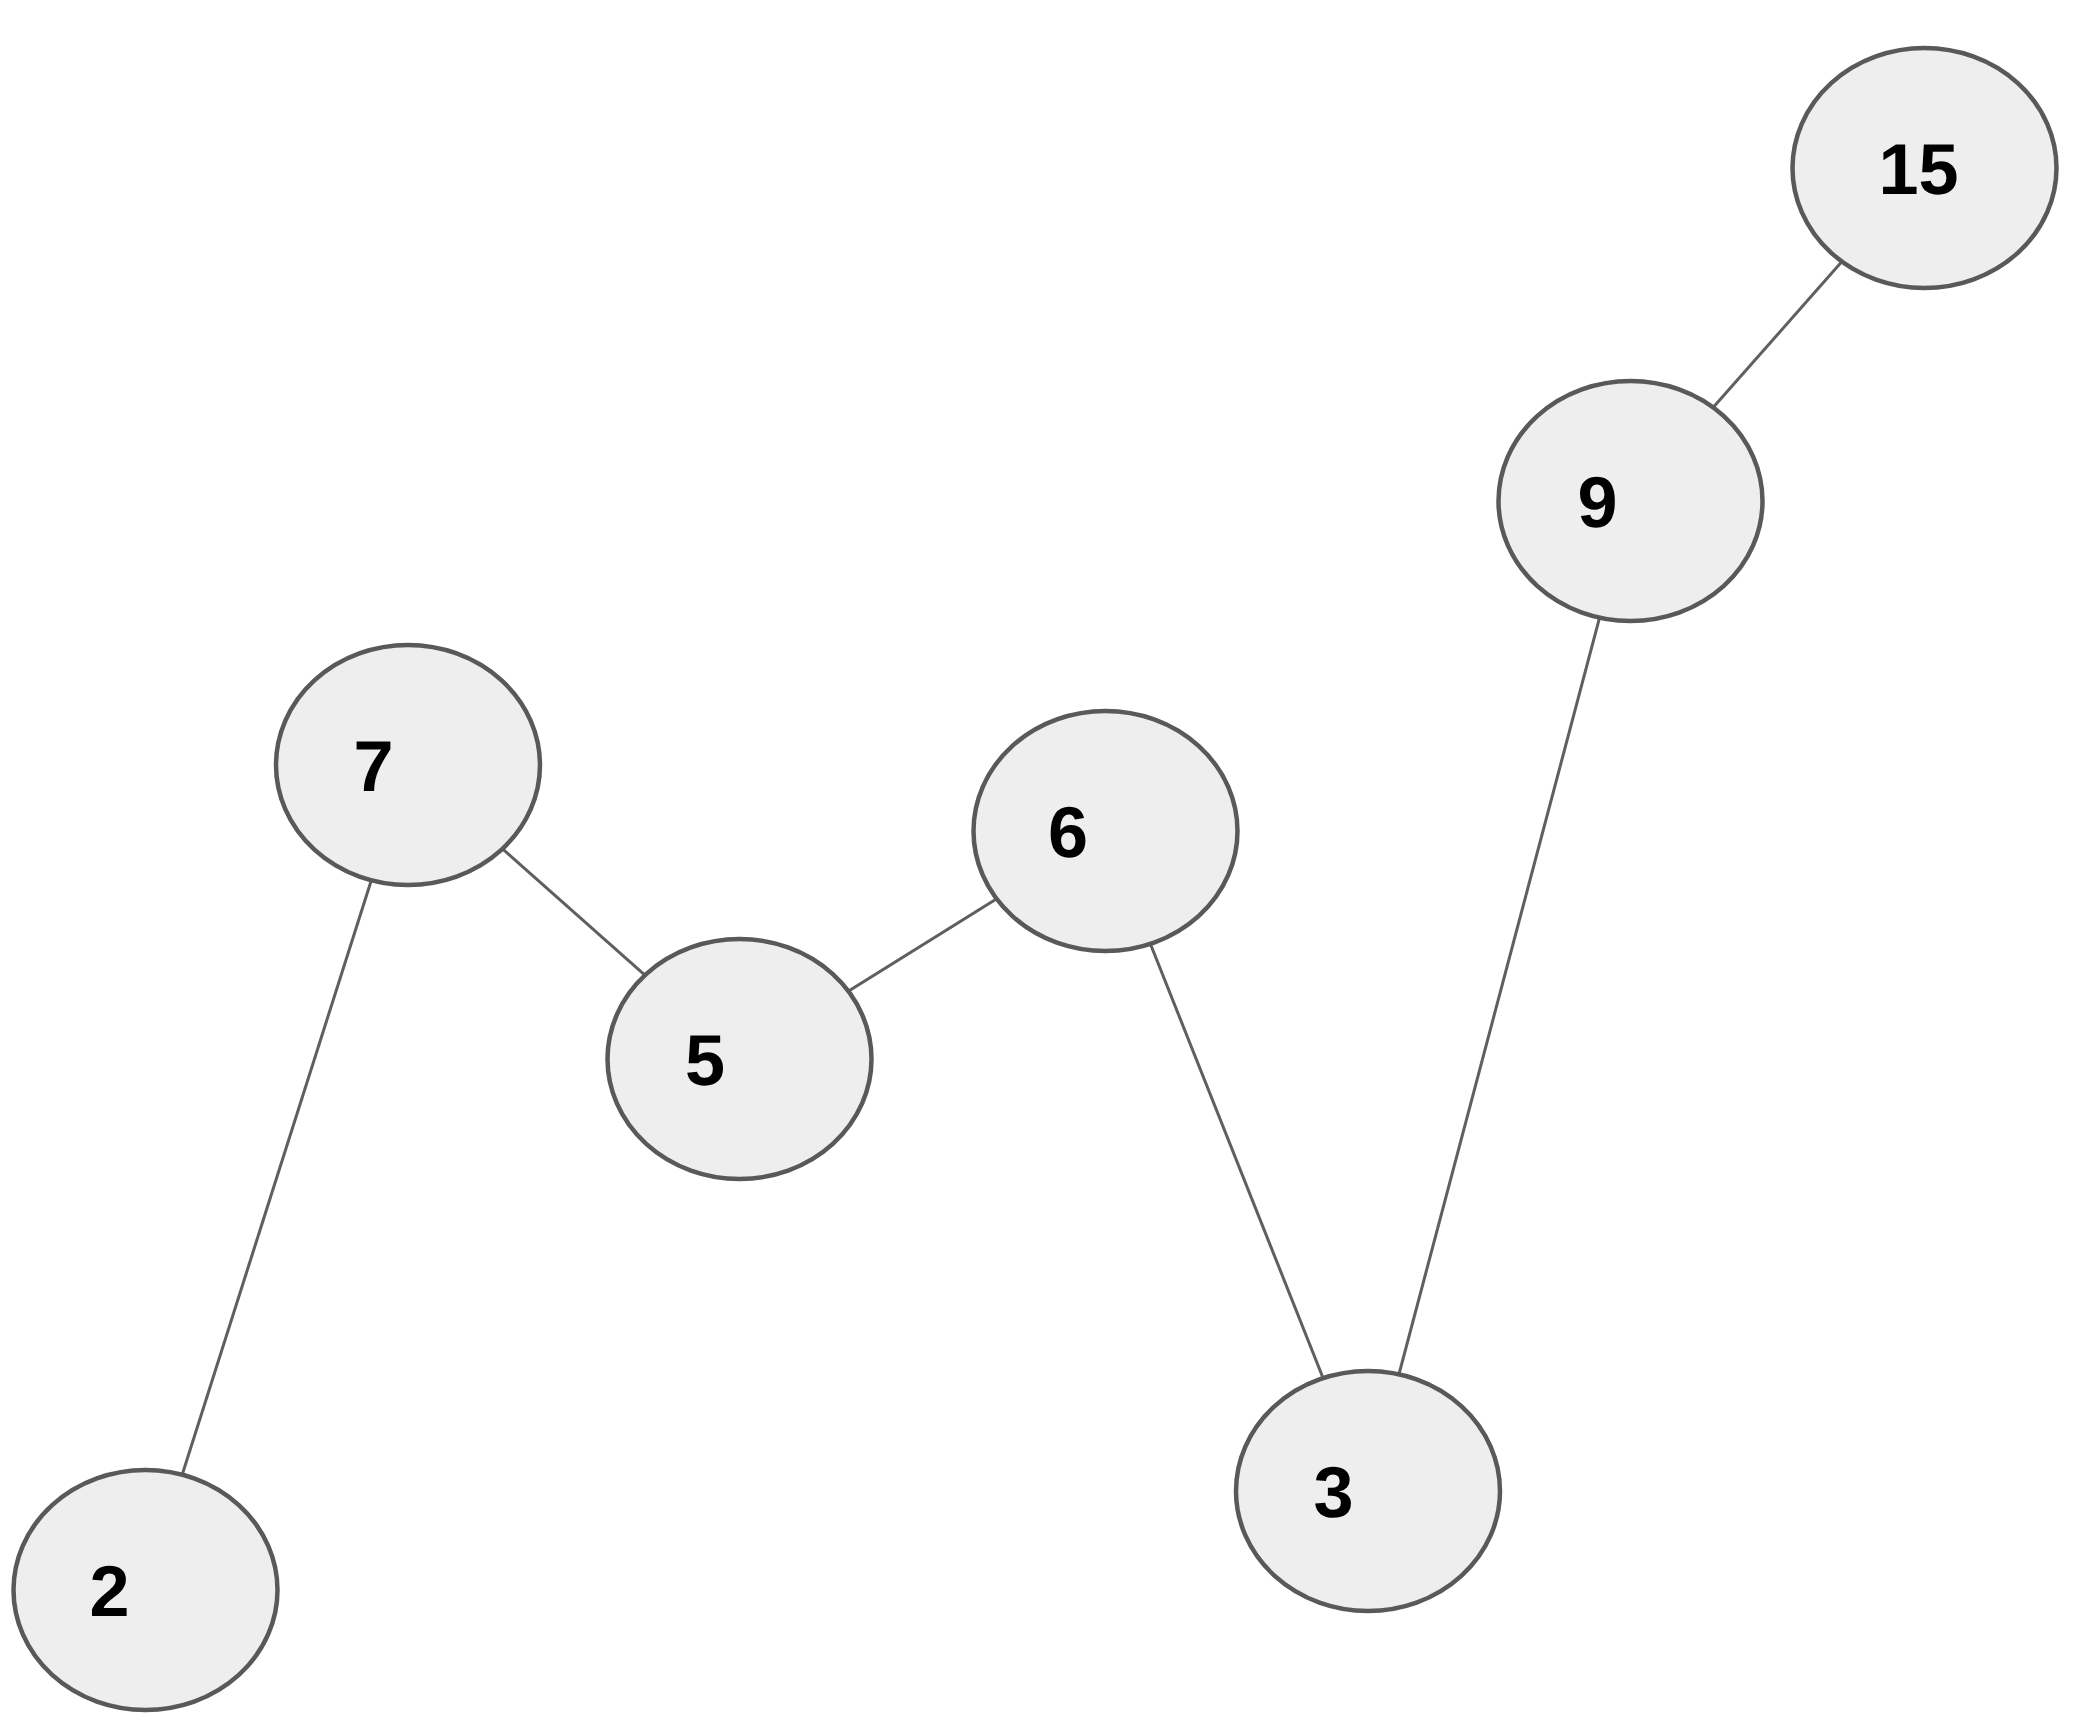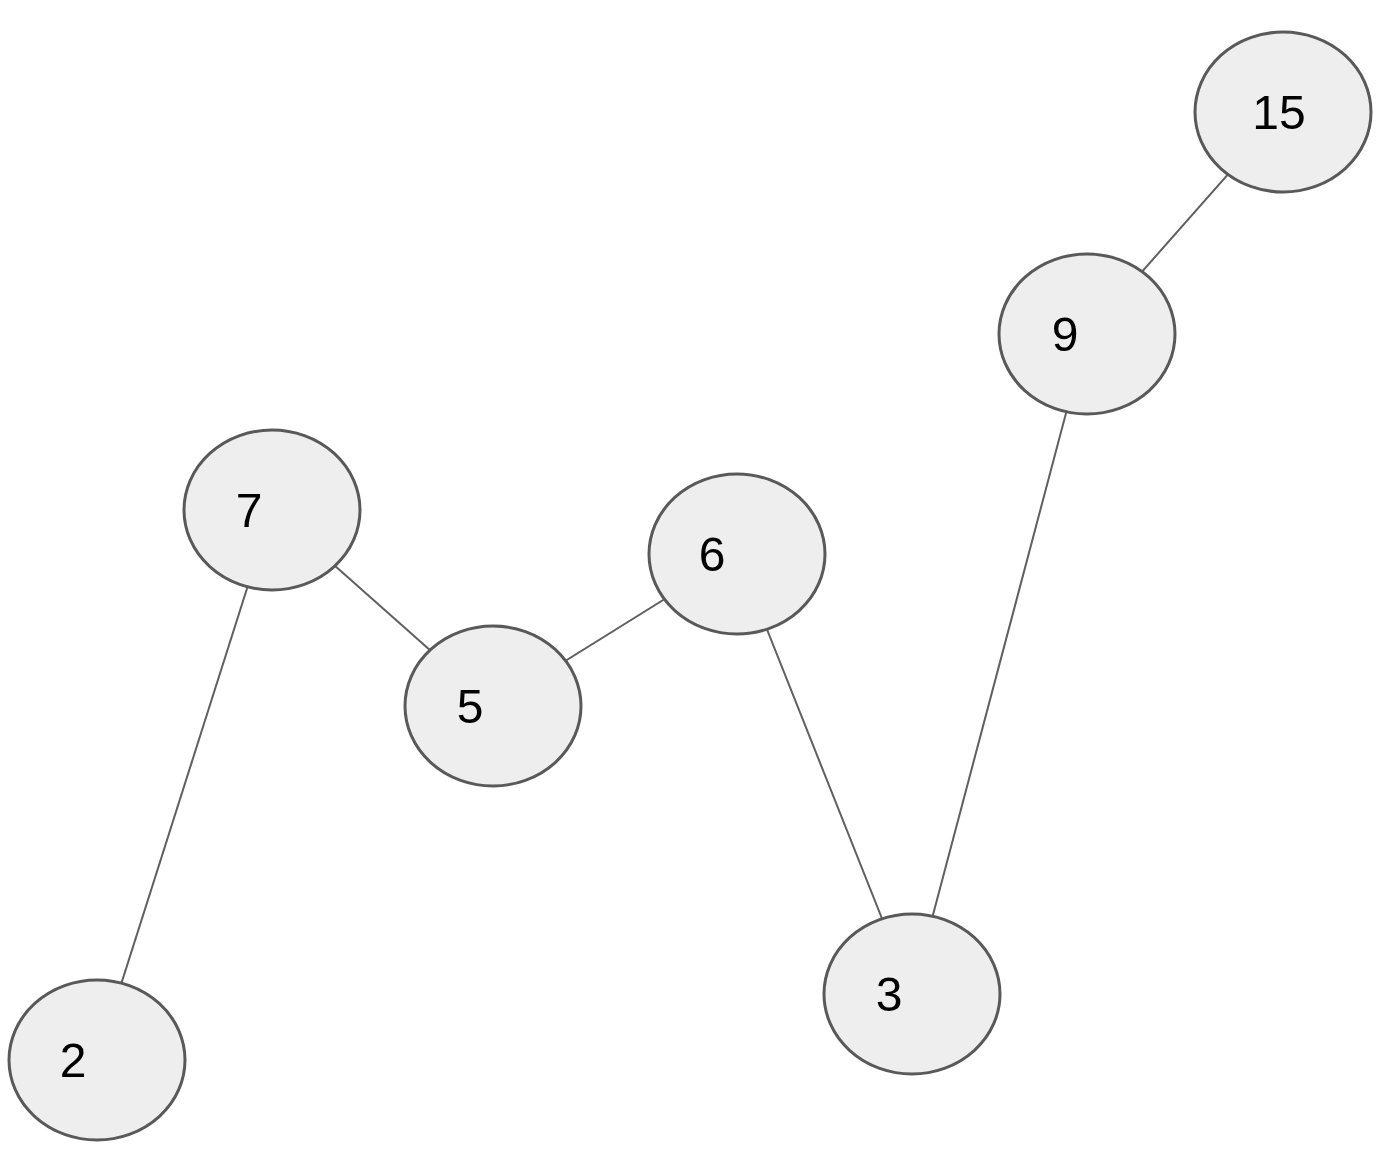--- a/index.html
+++ b/index.html
@@ -6,20 +6,21 @@
     margin: 0;
     padding: 0;
     background: #ffffff;
   }
   .canvas-wrap {
     position: relative;
     width: 1382px;
     height: 1152px;
     background: #ffffff;
     overflow: hidden;
+    font-weight: bold;
   }
   svg {
     display: block;
   }
   .graph-node-label {
     font-family: "Liberation Sans", "DejaVu Sans", sans-serif;
     user-select: none;
   }
 </style>
 </head>

